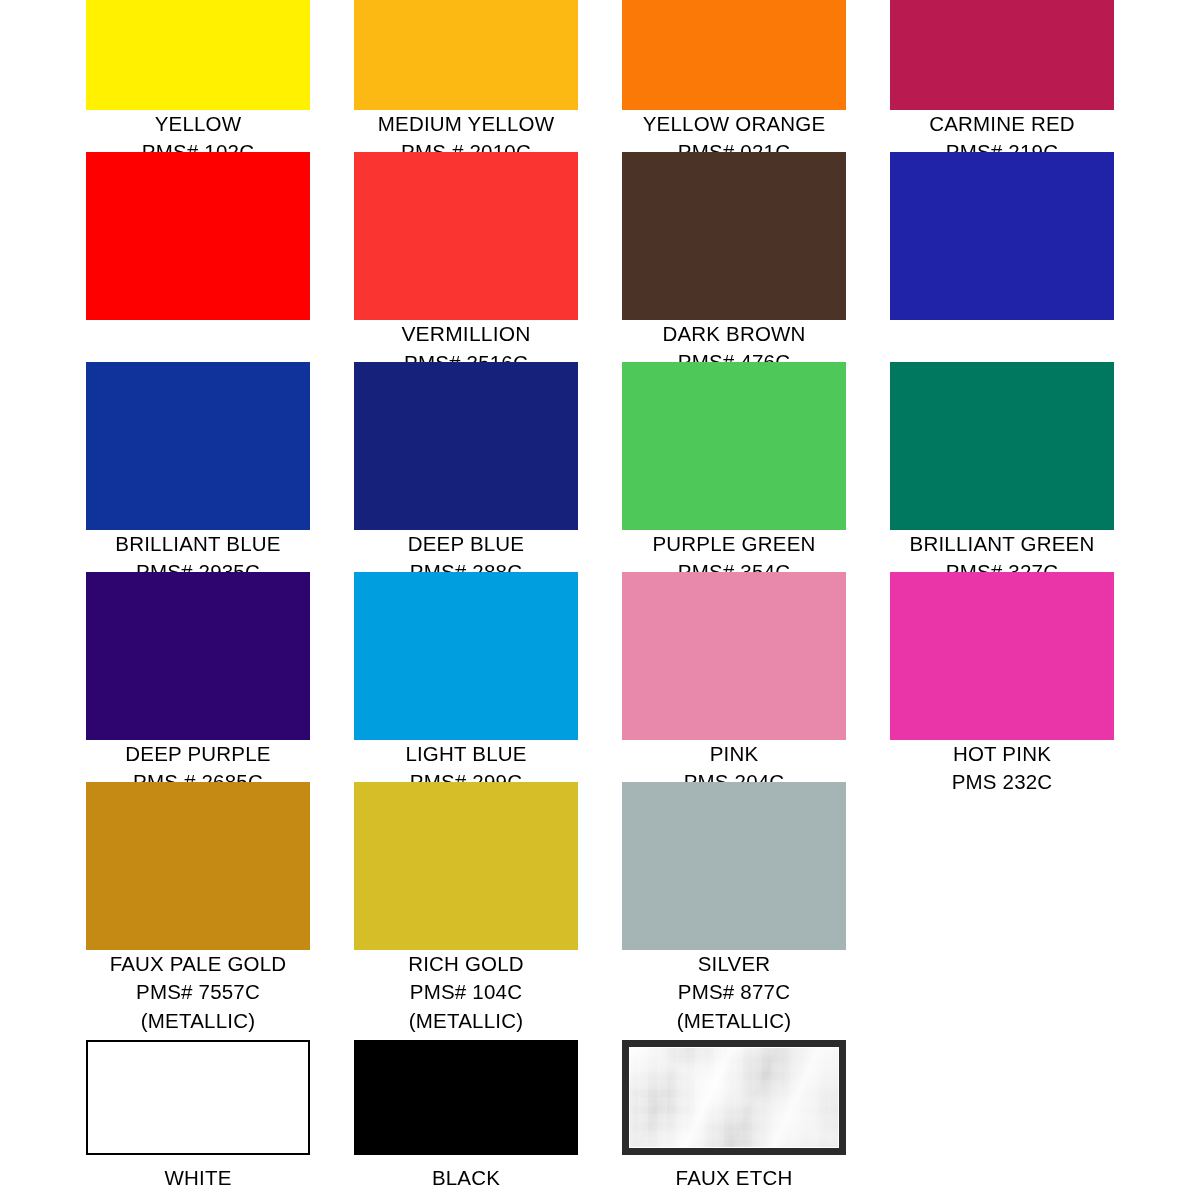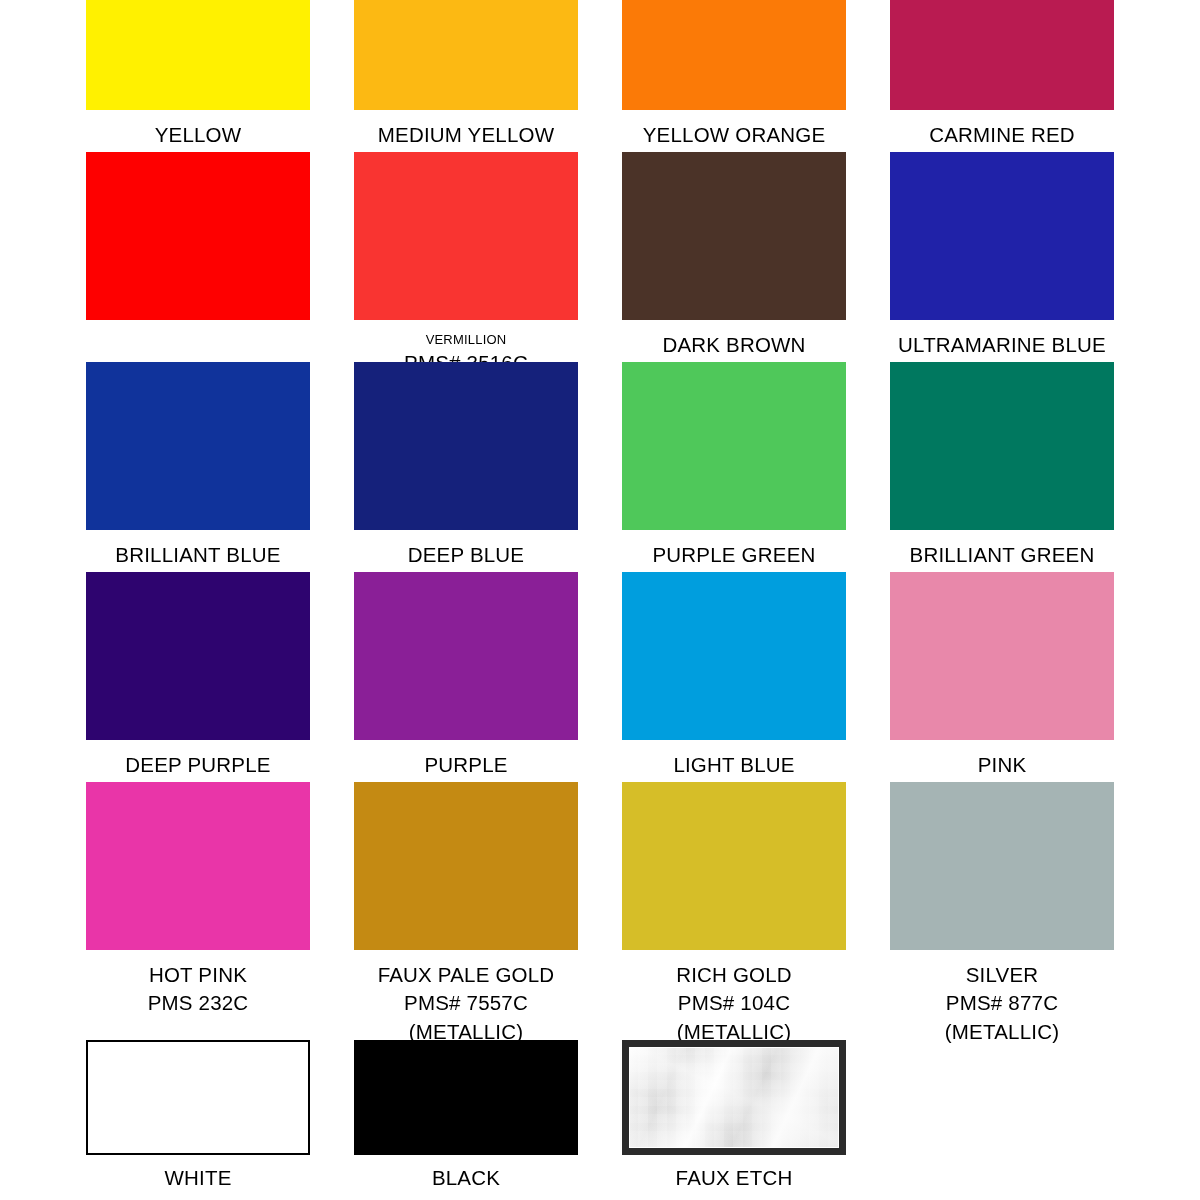--- a/index.html
+++ b/index.html
@@ -56,31 +56,30 @@
       linear-gradient(115deg, rgba(255,255,255,.95) 0%, rgba(222,222,222,.35) 22%, rgba(255,255,255,.9) 40%,
                       rgba(214,214,214,.45) 58%, rgba(252,252,252,.95) 74%, rgba(226,226,226,.5) 100%),
       linear-gradient(25deg, rgba(255,255,255,.8) 0%, rgba(205,205,205,.35) 30%, rgba(255,255,255,.75) 52%,
                       rgba(210,210,210,.4) 70%, rgba(250,250,250,.85) 100%),
       repeating-linear-gradient(90deg, rgba(205,205,205,.30) 0 9px, rgba(255,255,255,.30) 9px 19px),
       repeating-linear-gradient(0deg, rgba(200,200,200,.26) 0 8px, rgba(255,255,255,.26) 8px 17px);
     box-shadow: inset 0 0 0 1px #ffffff;
   }
 
   .labels {
-    margin-top: 11px;
     text-align: center;
     line-height: 1.38;
   }
   .lbl {
     display: block;
     font-size: 20.5px;
     letter-spacing: .2px;
     white-space: nowrap;
   }
-  .lbl.small { font-size: 13px; }
+  .lbl.small { font-size: 21px; }
 
   
   .bottomrow {
     position: absolute;
     left: 0;
     top: 1040px;
     width: 1200px;
     display: grid;
     grid-template-columns: repeat(4, 268px);
     justify-content: center;
@@ -139,24 +138,20 @@
       </div>
       <div class="cell">
         <div class="swatch" style="background-color: rgb(75, 51, 40);"></div>
         <div class="labels">
           <span class="lbl">DARK BROWN</span>
           <span class="lbl">PMS# 476C</span>
         </div>
       </div>
       <div class="cell">
         <div class="swatch" style="background-color: rgb(32, 34, 168);"></div>
-        <div class="labels">
-          <span class="lbl">ULTRAMARINE BLUE</span>
-          <span class="lbl">PMS# 2736C</span>
-        </div>
       </div>
       <div class="cell">
         <div class="swatch" style="background-color: rgb(16, 51, 155);"></div>
         <div class="labels">
           <span class="lbl">BRILLIANT BLUE</span>
           <span class="lbl">PMS# 2935C</span>
         </div>
       </div>
       <div class="cell">
         <div class="swatch" style="background-color: rgb(21, 33, 123);"></div>
@@ -177,27 +172,20 @@
         <div class="labels">
           <span class="lbl">BRILLIANT GREEN</span>
           <span class="lbl">PMS# 327C</span>
         </div>
       </div>
       <div class="cell">
         <div class="swatch" style="background-color: rgb(46, 4, 111);"></div>
         <div class="labels">
           <span class="lbl">DEEP PURPLE</span>
           <span class="lbl">PMS # 2685C</span>
-        </div>
-      </div>
-      <div class="cell">
-        <div class="swatch" style="background-color: rgb(138, 31, 151);"></div>
-        <div class="labels">
-          <span class="lbl">PURPLE</span>
-          <span class="lbl">PMS# 2602C</span>
         </div>
       </div>
       <div class="cell">
         <div class="swatch" style="background-color: rgb(0, 158, 222);"></div>
         <div class="labels">
           <span class="lbl">LIGHT BLUE</span>
           <span class="lbl">PMS# 299C</span>
         </div>
       </div>
       <div class="cell">

